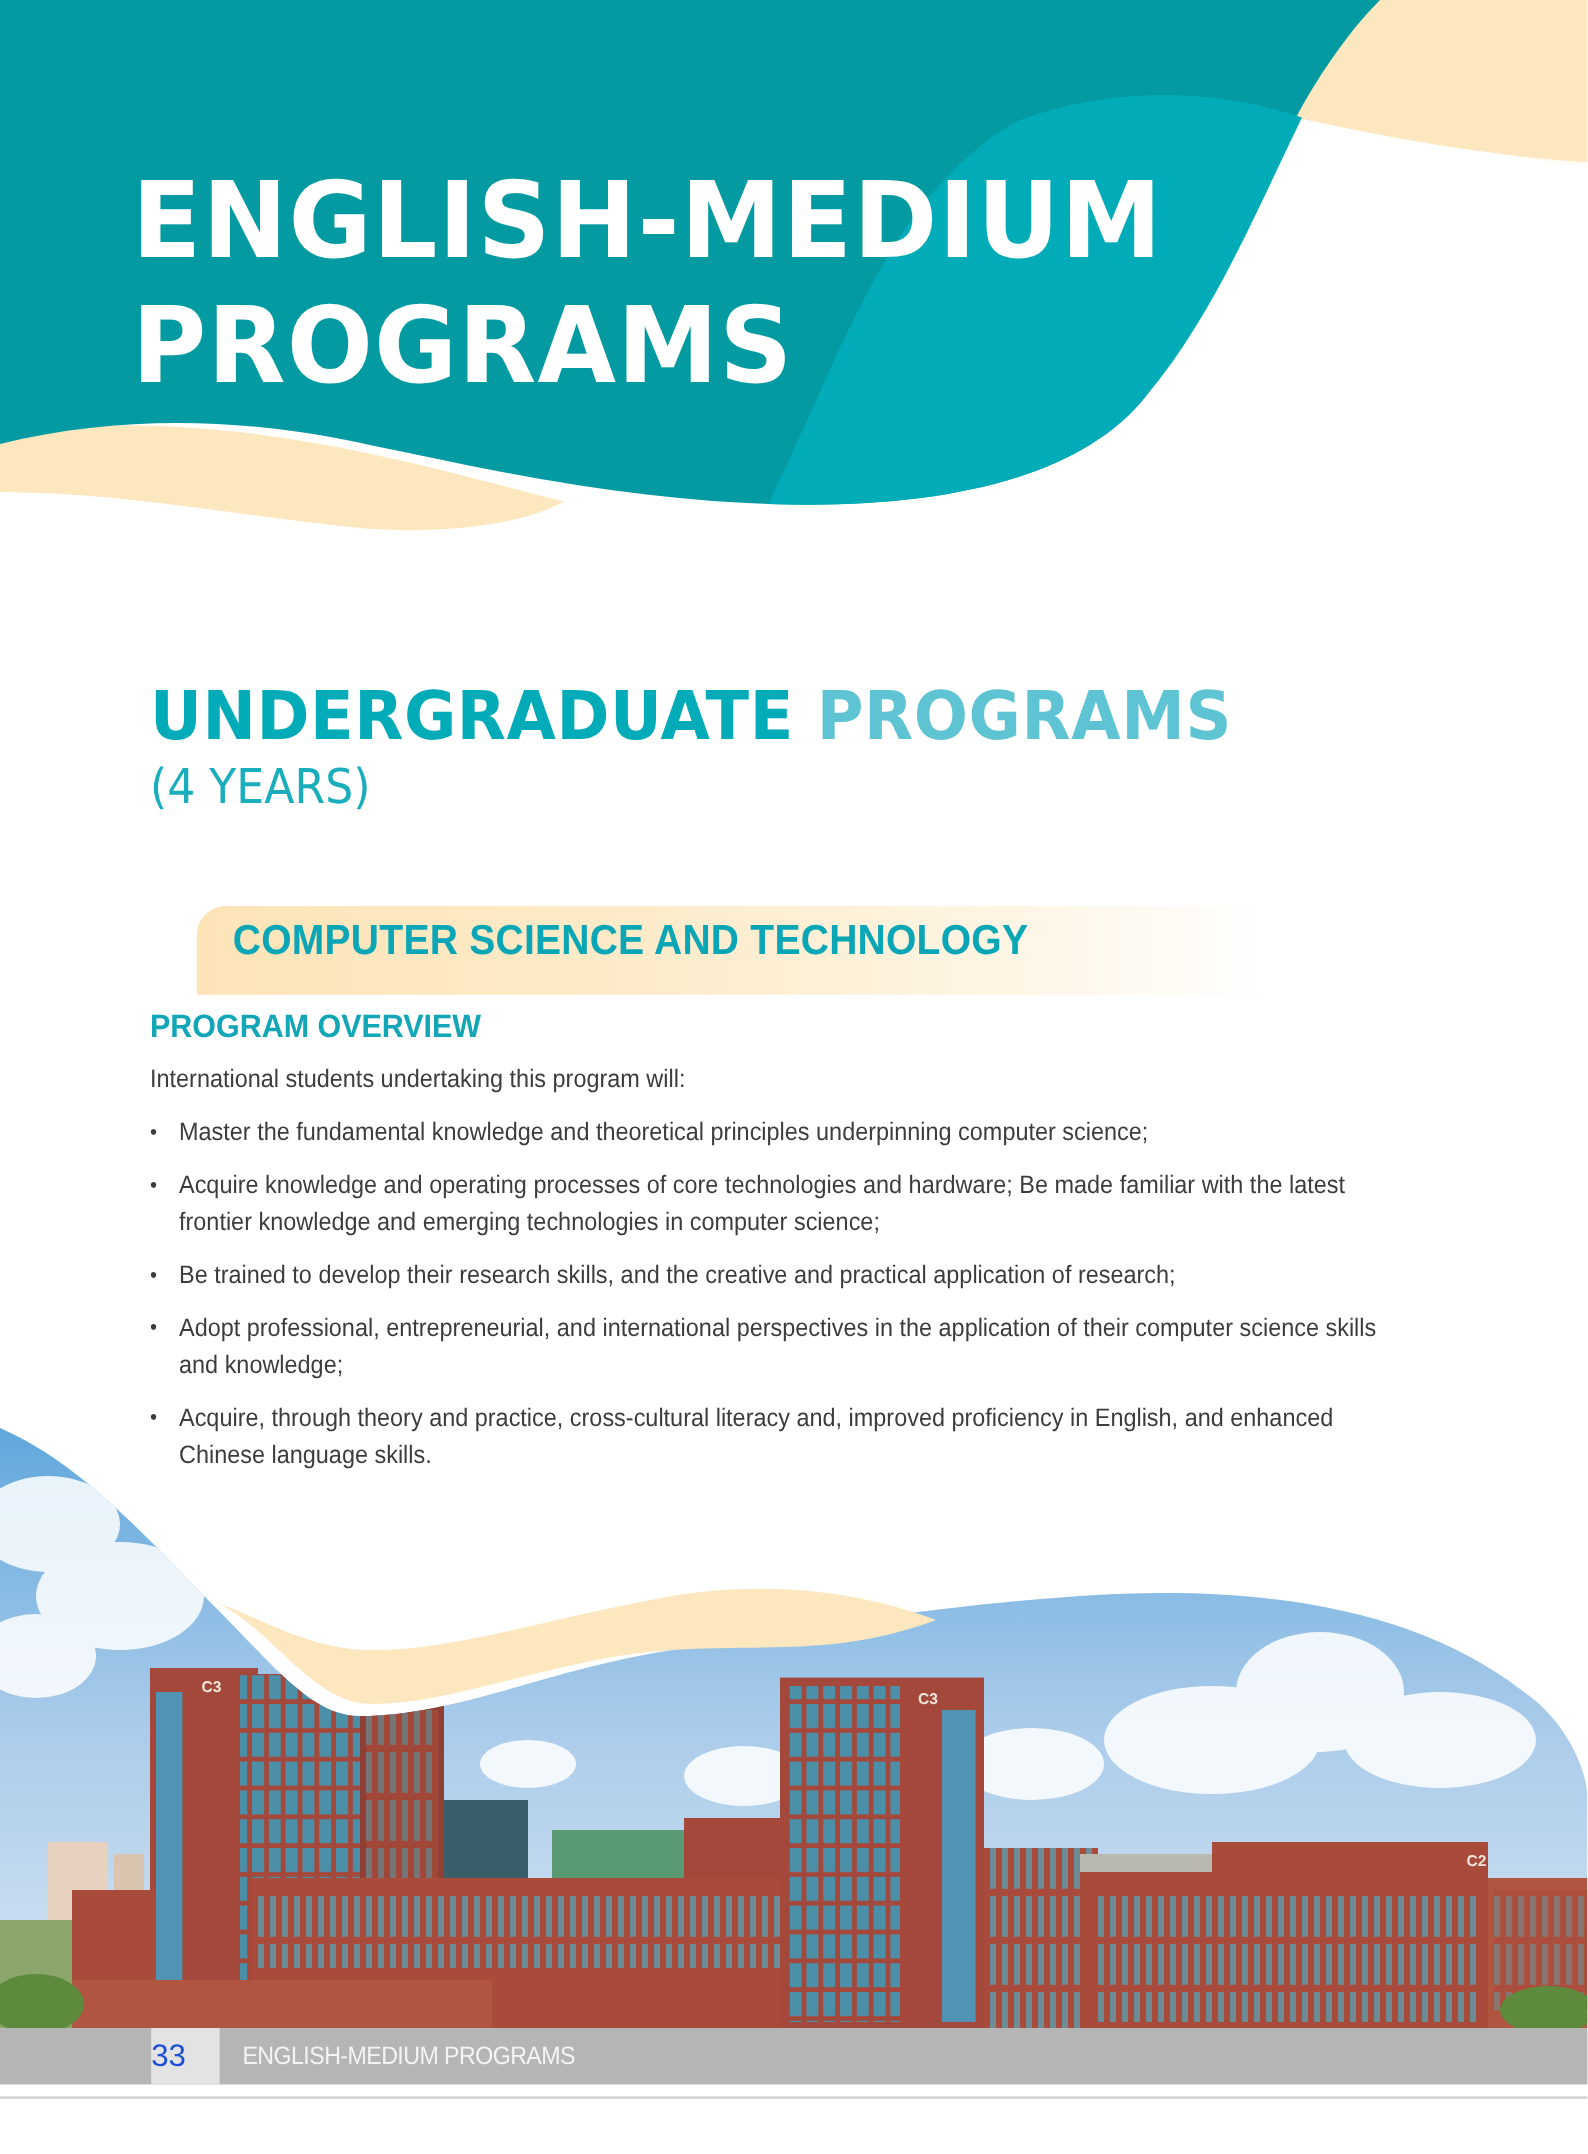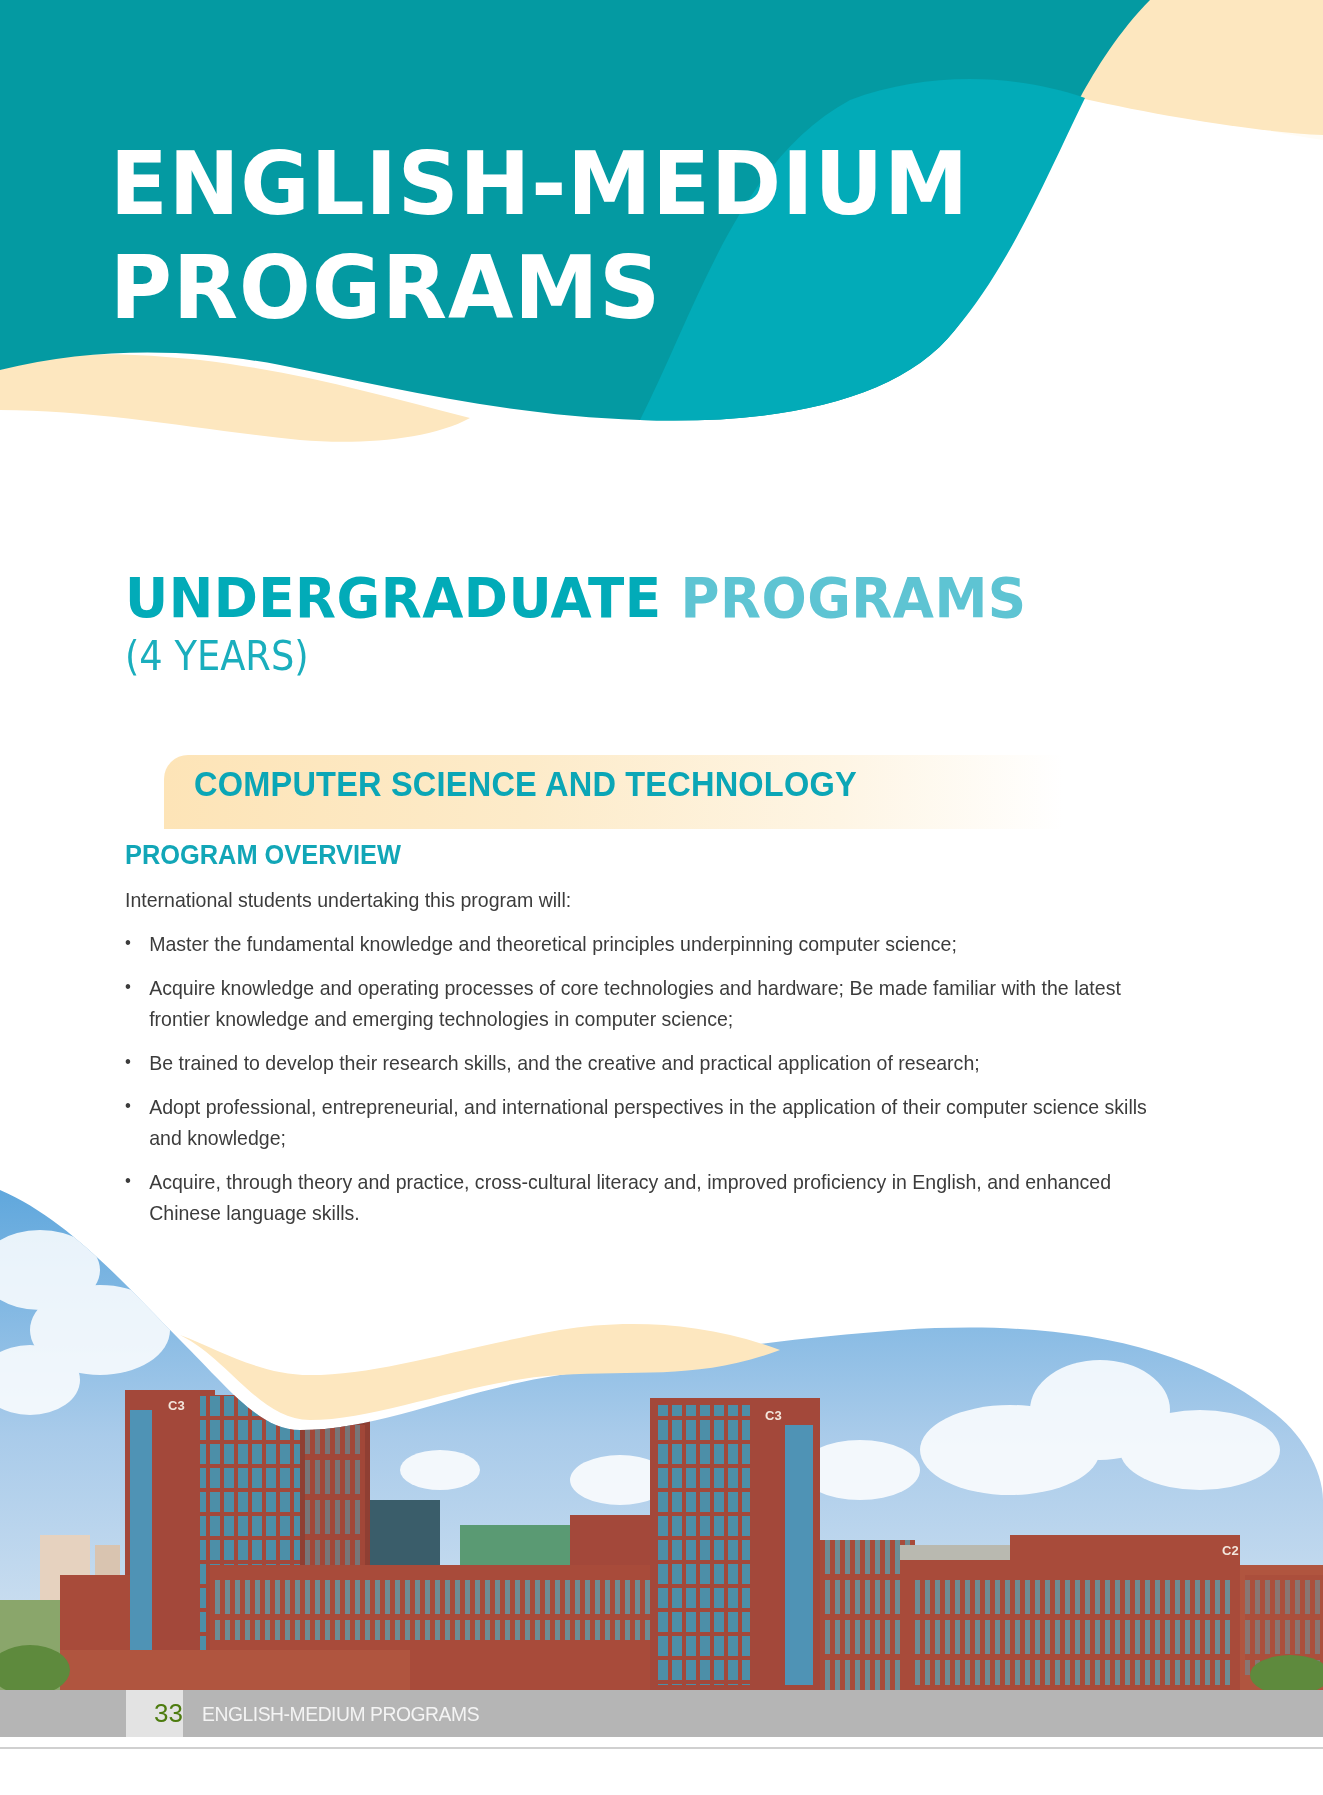--- a/index.html
+++ b/index.html
@@ -63,22 +63,22 @@
   }
   .bullets li .dot {
     position: absolute; left: 0; top: 0; font-size: 18px; color: #3c3c3c;
   }
   #photo-art { left: 0; top: 1180px; width: 1323px; height: 510px; }
   .footer-bar {
     left: 0; top: 1690px; width: 1323px; height: 47px; background: #b5b5b5;
   }
   .page-number {
     position: absolute; left: 126px; top: 0; width: 57px; height: 47px;
-    background: #e3e3e3; color: #4d7c0f; font-family: "Liberation Sans", sans-serif;
-    font-size: 26px; line-height: 47px; text-align: right;
+    background: #e3e3e3; color: #1d4ed8; font-family: "Liberation Sans", sans-serif;
+    font-size: 26px; line-height: 47px; text-align: left;
   }
   .footer-label {
     position: absolute; left: 202px; top: 0; height: 47px; line-height: 47px;
     color: #f4f4f4; font-family: "Liberation Sans", sans-serif; font-size: 21px;
     letter-spacing: -0.5px; transform: scaleX(0.92); transform-origin: left center; white-space: nowrap;
   }
   .footer-rule { left: 0; top: 1747px; width: 1323px; height: 2px; background: #d0d0d0; }
 </style>
 </head>
 <body>

